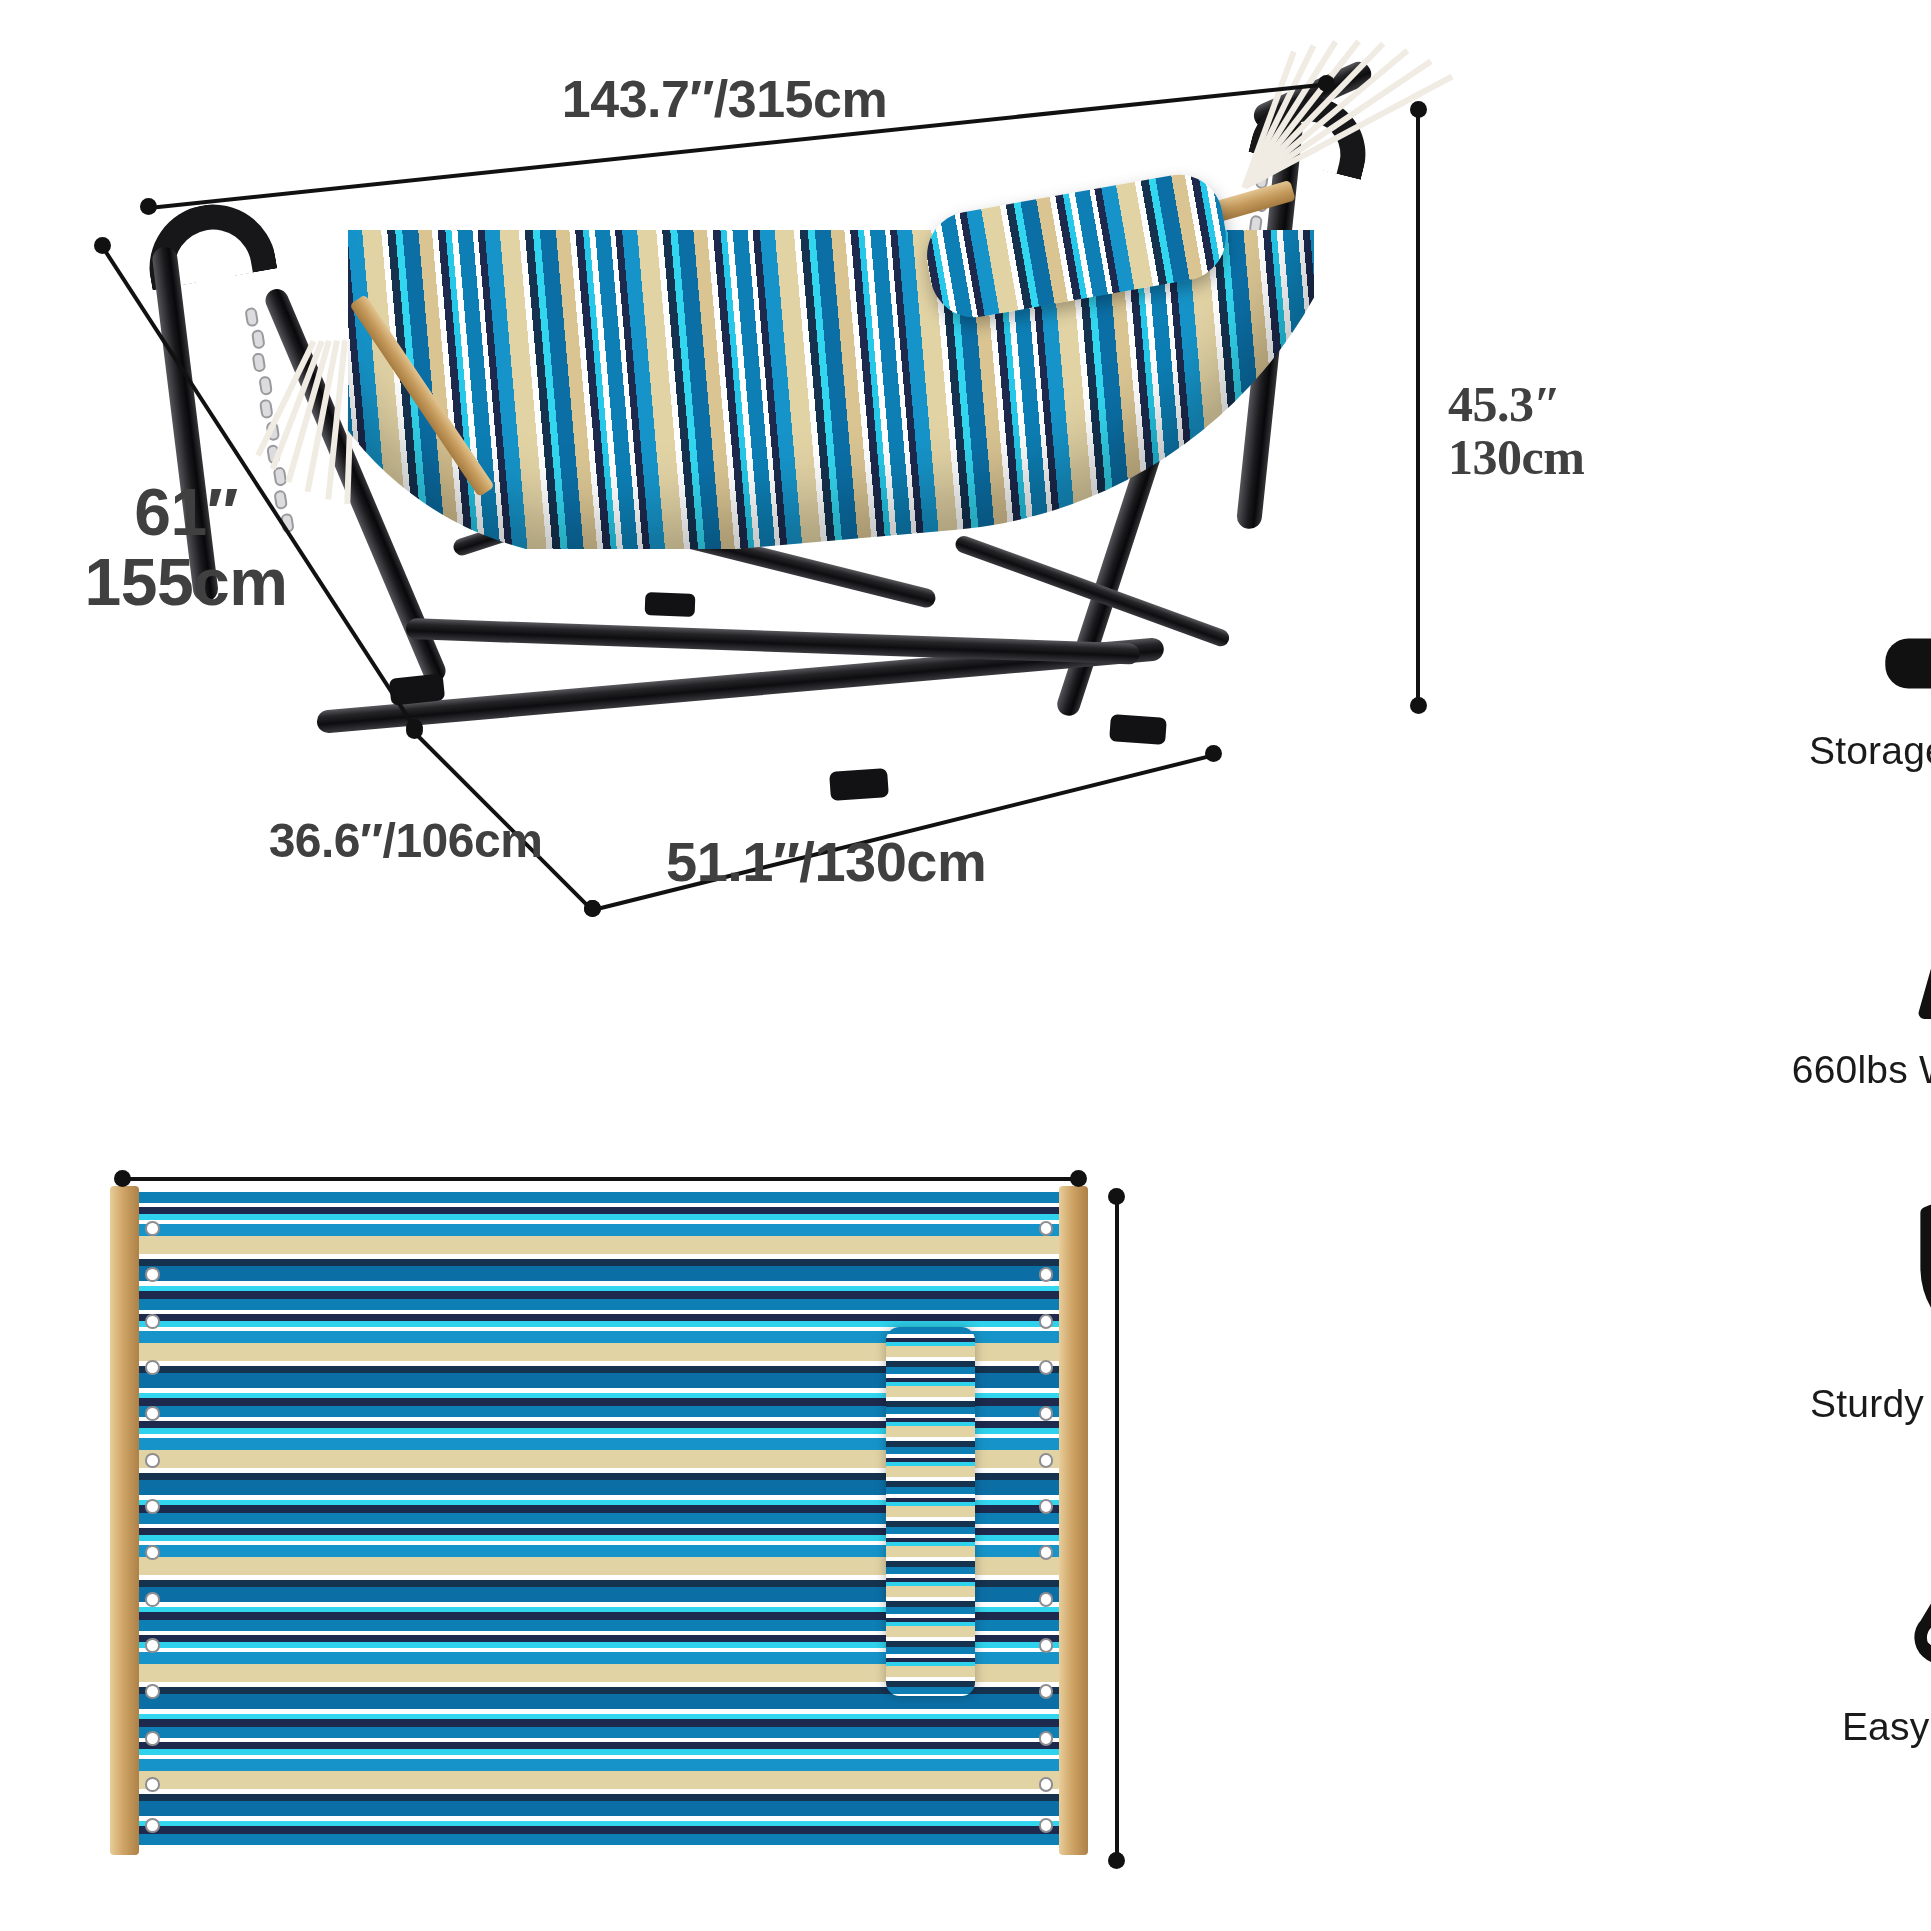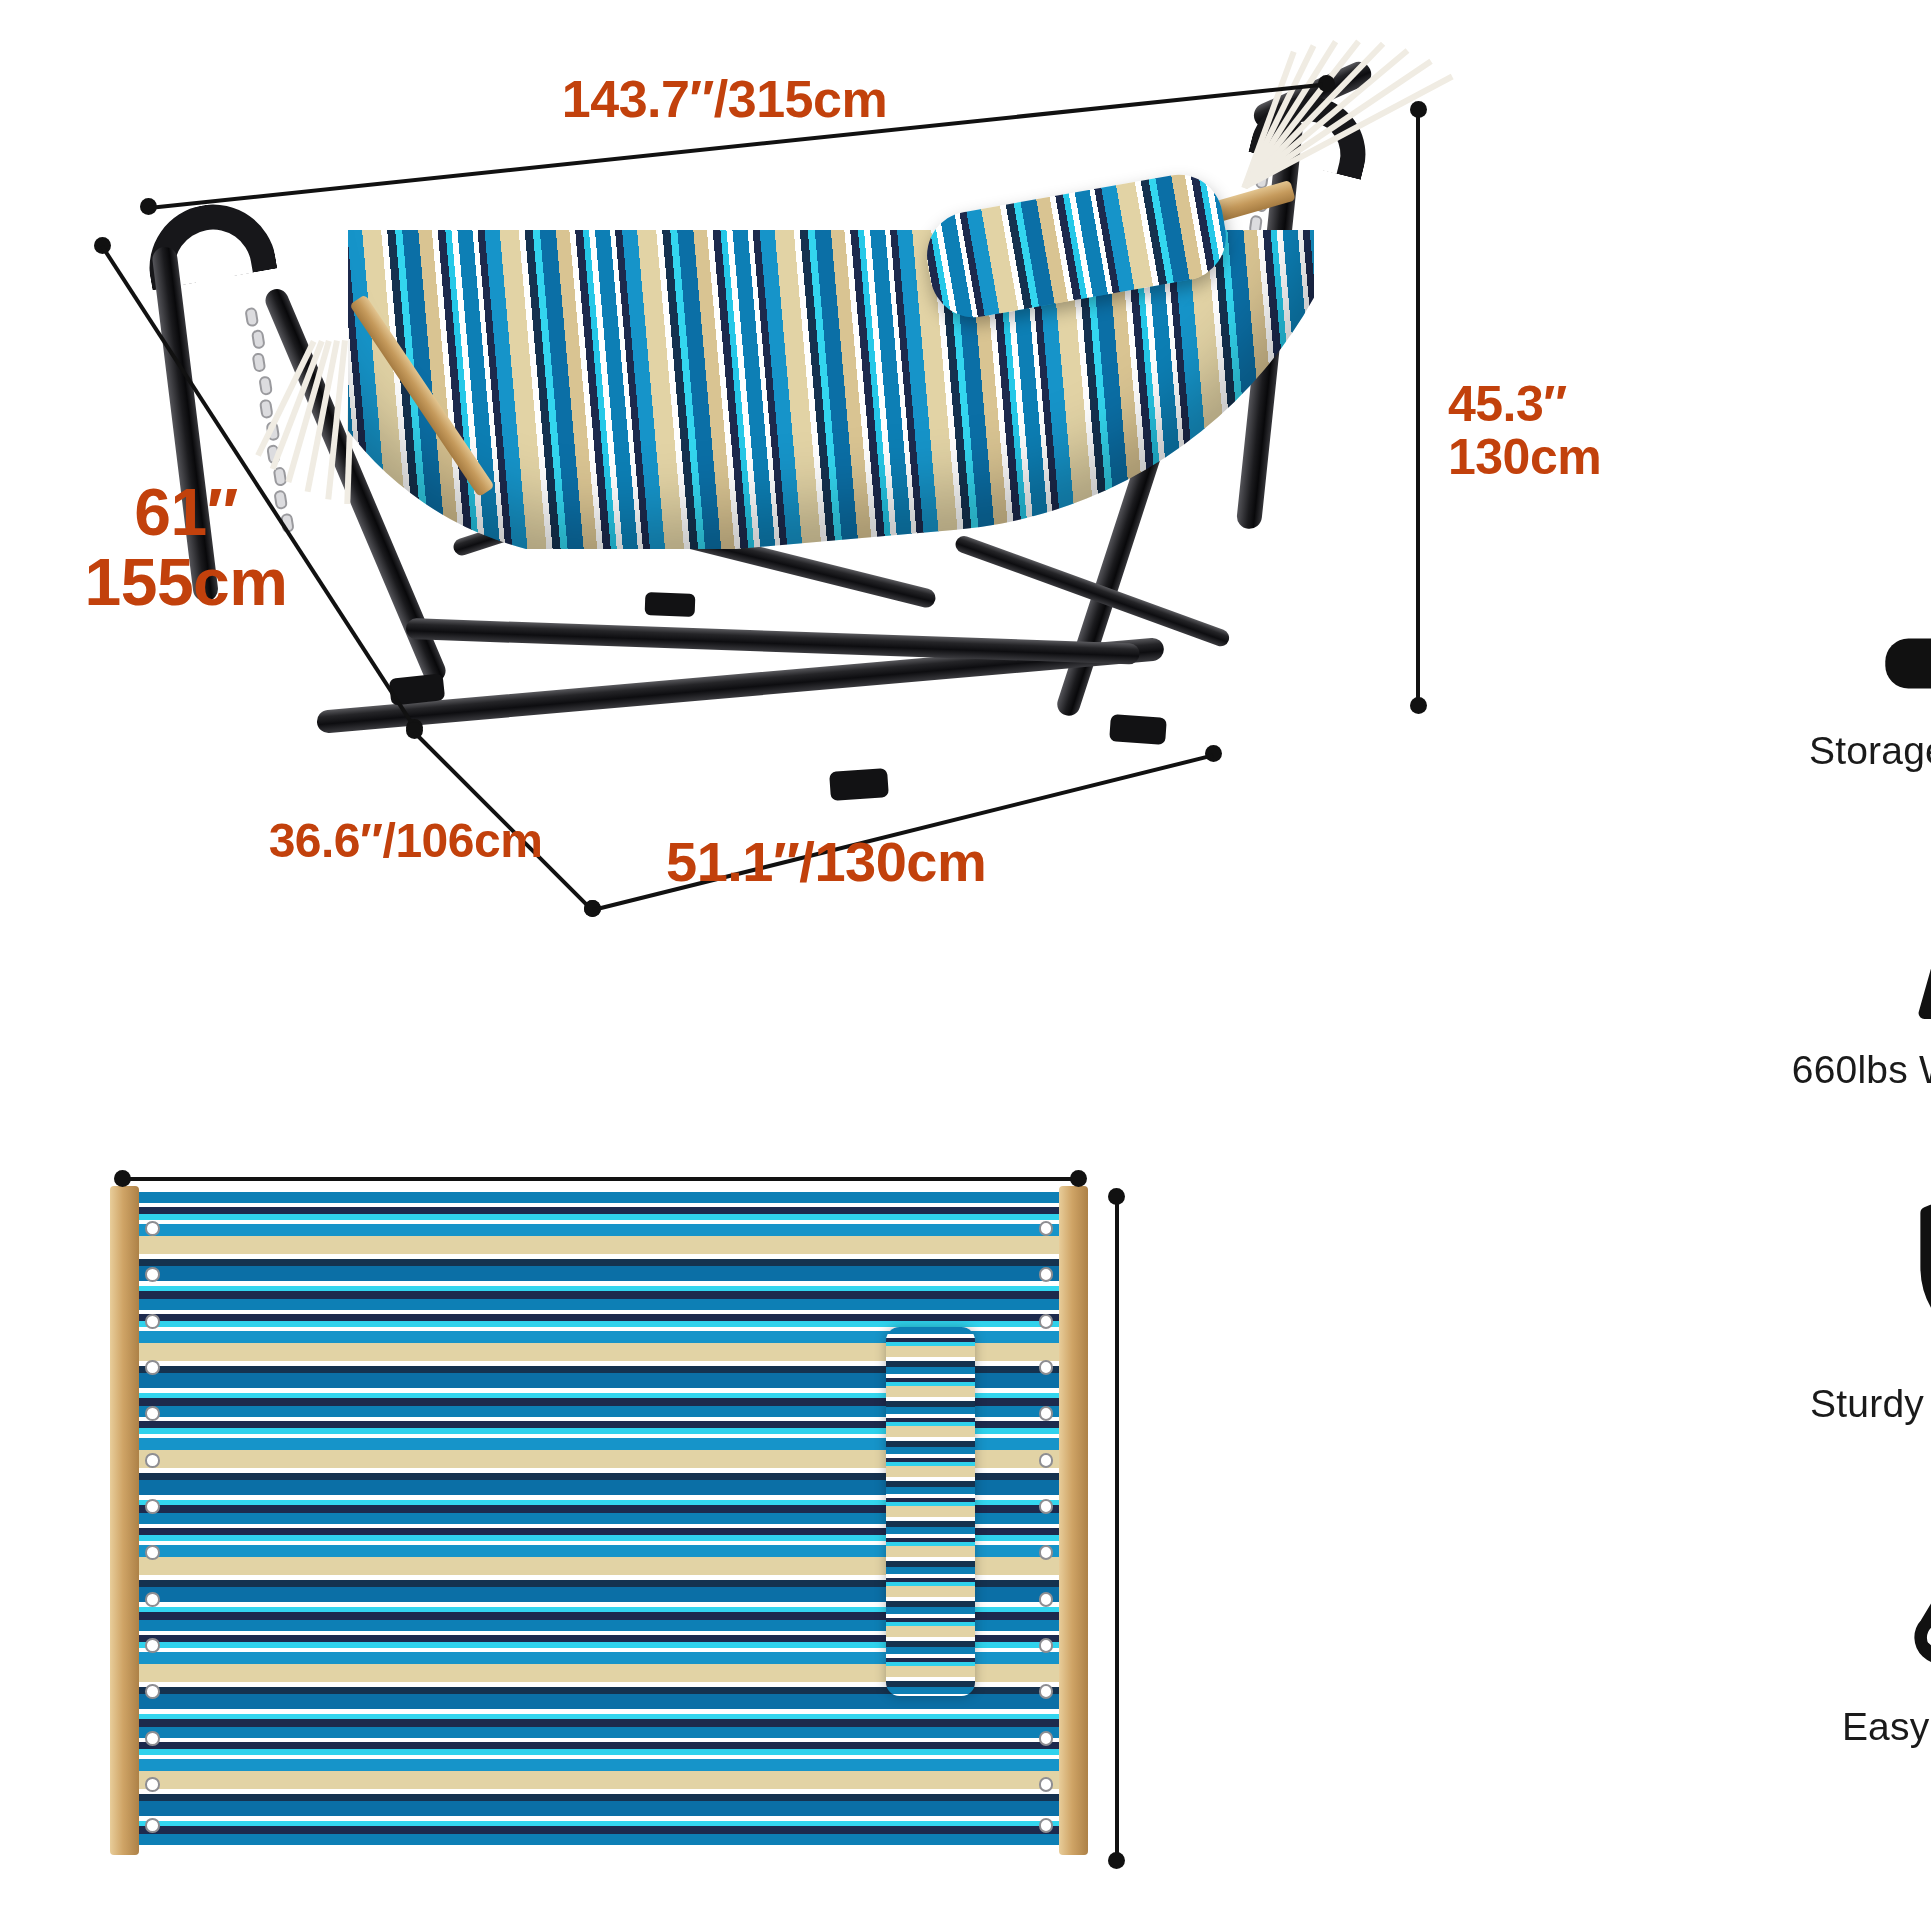--- a/index.html
+++ b/index.html
@@ -8,21 +8,21 @@
     background: #ffffff;
     font-family: "Liberation Sans", sans-serif;
     overflow: hidden;
   }
   #stage { position: relative; width: 1931px; height: 1931px; }
 
   
   .dim-label {
     position: absolute;
     font-weight: bold;
-    color: #c2410c;
+    color: #404040;
     letter-spacing: -0.5px;
     line-height: 1.06;
     white-space: pre-line;
     text-align: center;
   }
   .feat-label {
     position: absolute;
     font-size: 39px;
     color: #1a1a1a;
     text-align: center;
@@ -247,21 +247,21 @@
     <div class="line" style="left:102px;top:244px;width:579px;height:3.9px;transform:rotate(57deg);"></div>
   </div>
   <div class="dim-label" style="left:75px;top:478px;width:222px;font-size:66px;">61″
 155cm</div>
 
   <div>
     <div class="dot" style="left:1410px;top:101px;"></div>
     <div class="dot" style="left:1410px;top:697px;"></div>
     <div class="vline" style="left:1416px;top:108px;height:591px;"></div>
   </div>
-  <div class="dim-label" style="left:1448px;top:378px;width:251px;font-size:50px;text-align:left;">45.3″
+  <div class="dim-label" style="left:1448px;top:378px;width:251px;font-size:50px;text-align:left;font-family:Liberation Serif, serif;">45.3″
 130cm</div>
 
   <div>
     <div class="dot" style="left:406px;top:722px;"></div>
     <div class="dot" style="left:584px;top:900px;"></div>
     <div class="line" style="left:414px;top:730px;width:253px;height:3.9px;transform:rotate(45deg);"></div>
   </div>
   <div class="dim-label" style="left:251px;top:816px;width:309px;font-size:48px;">36.6″/106cm</div>
 
   <div>

